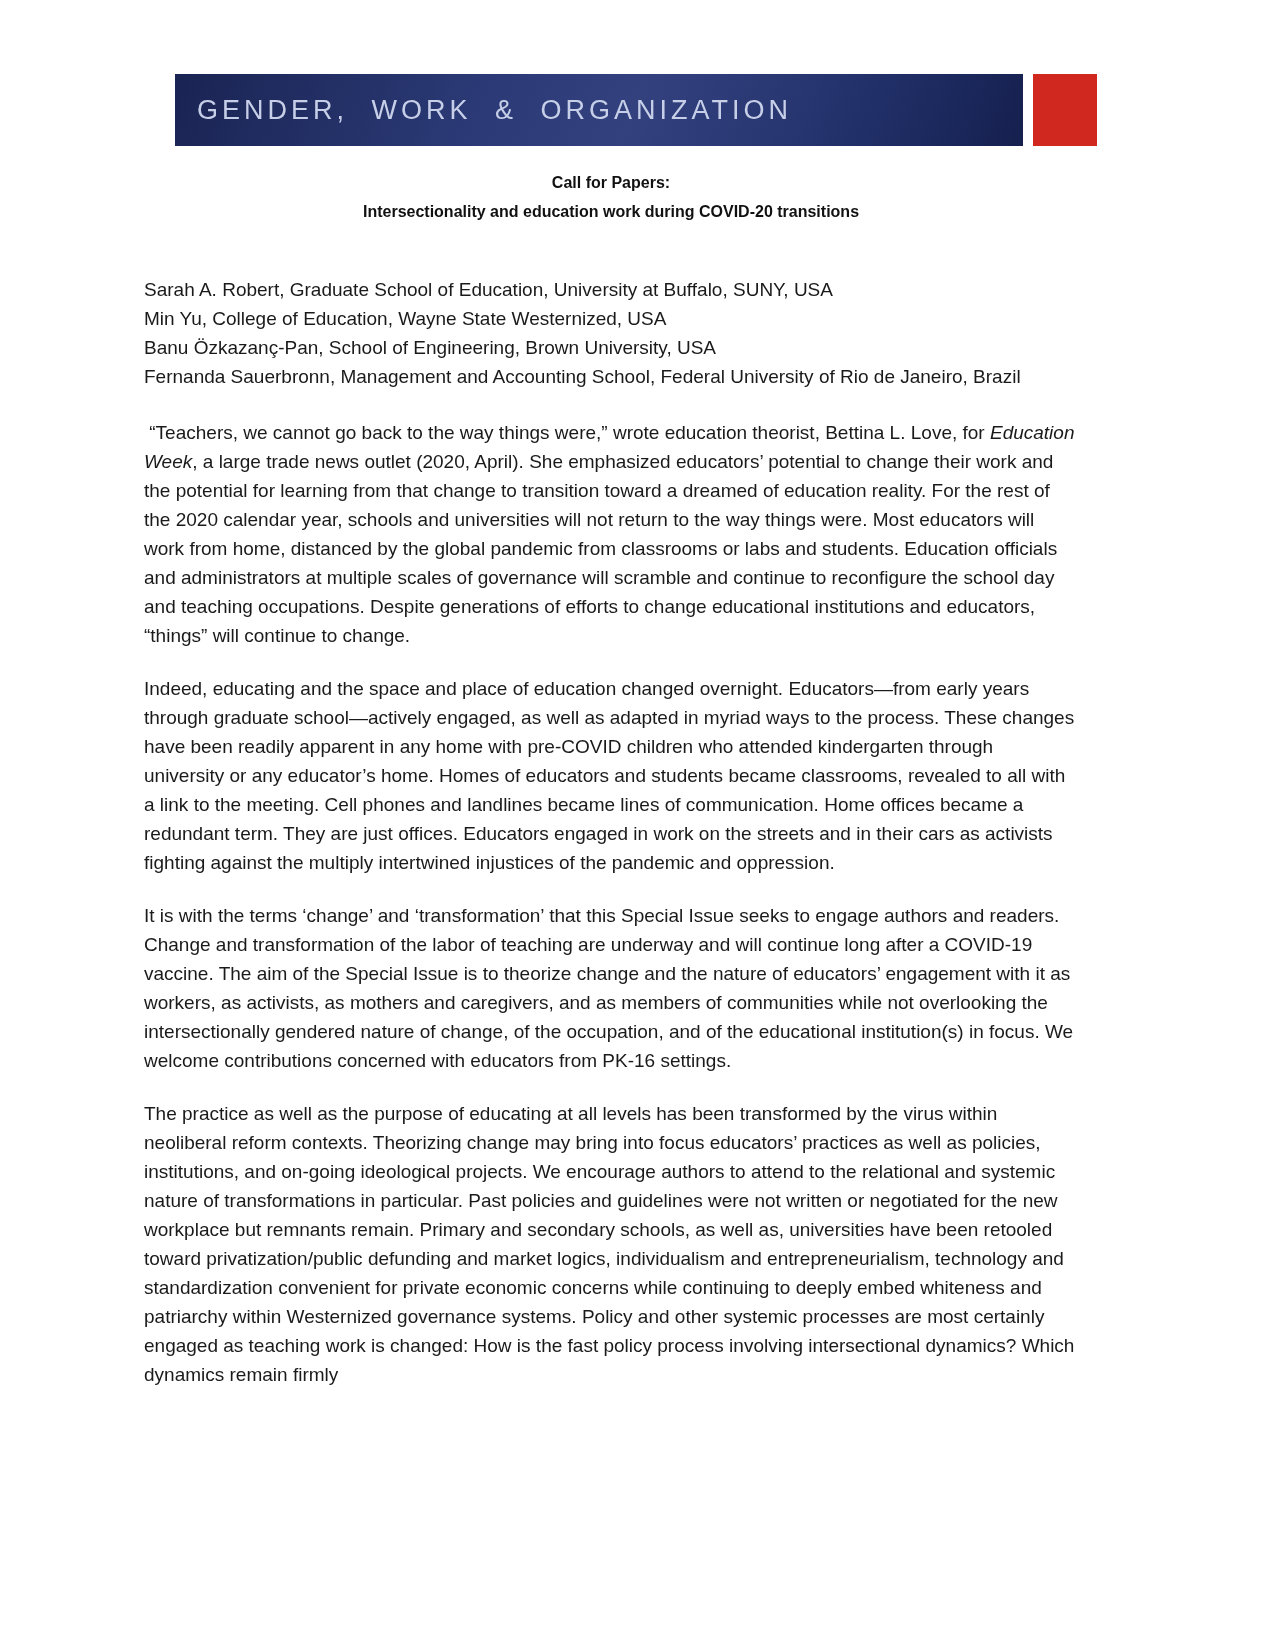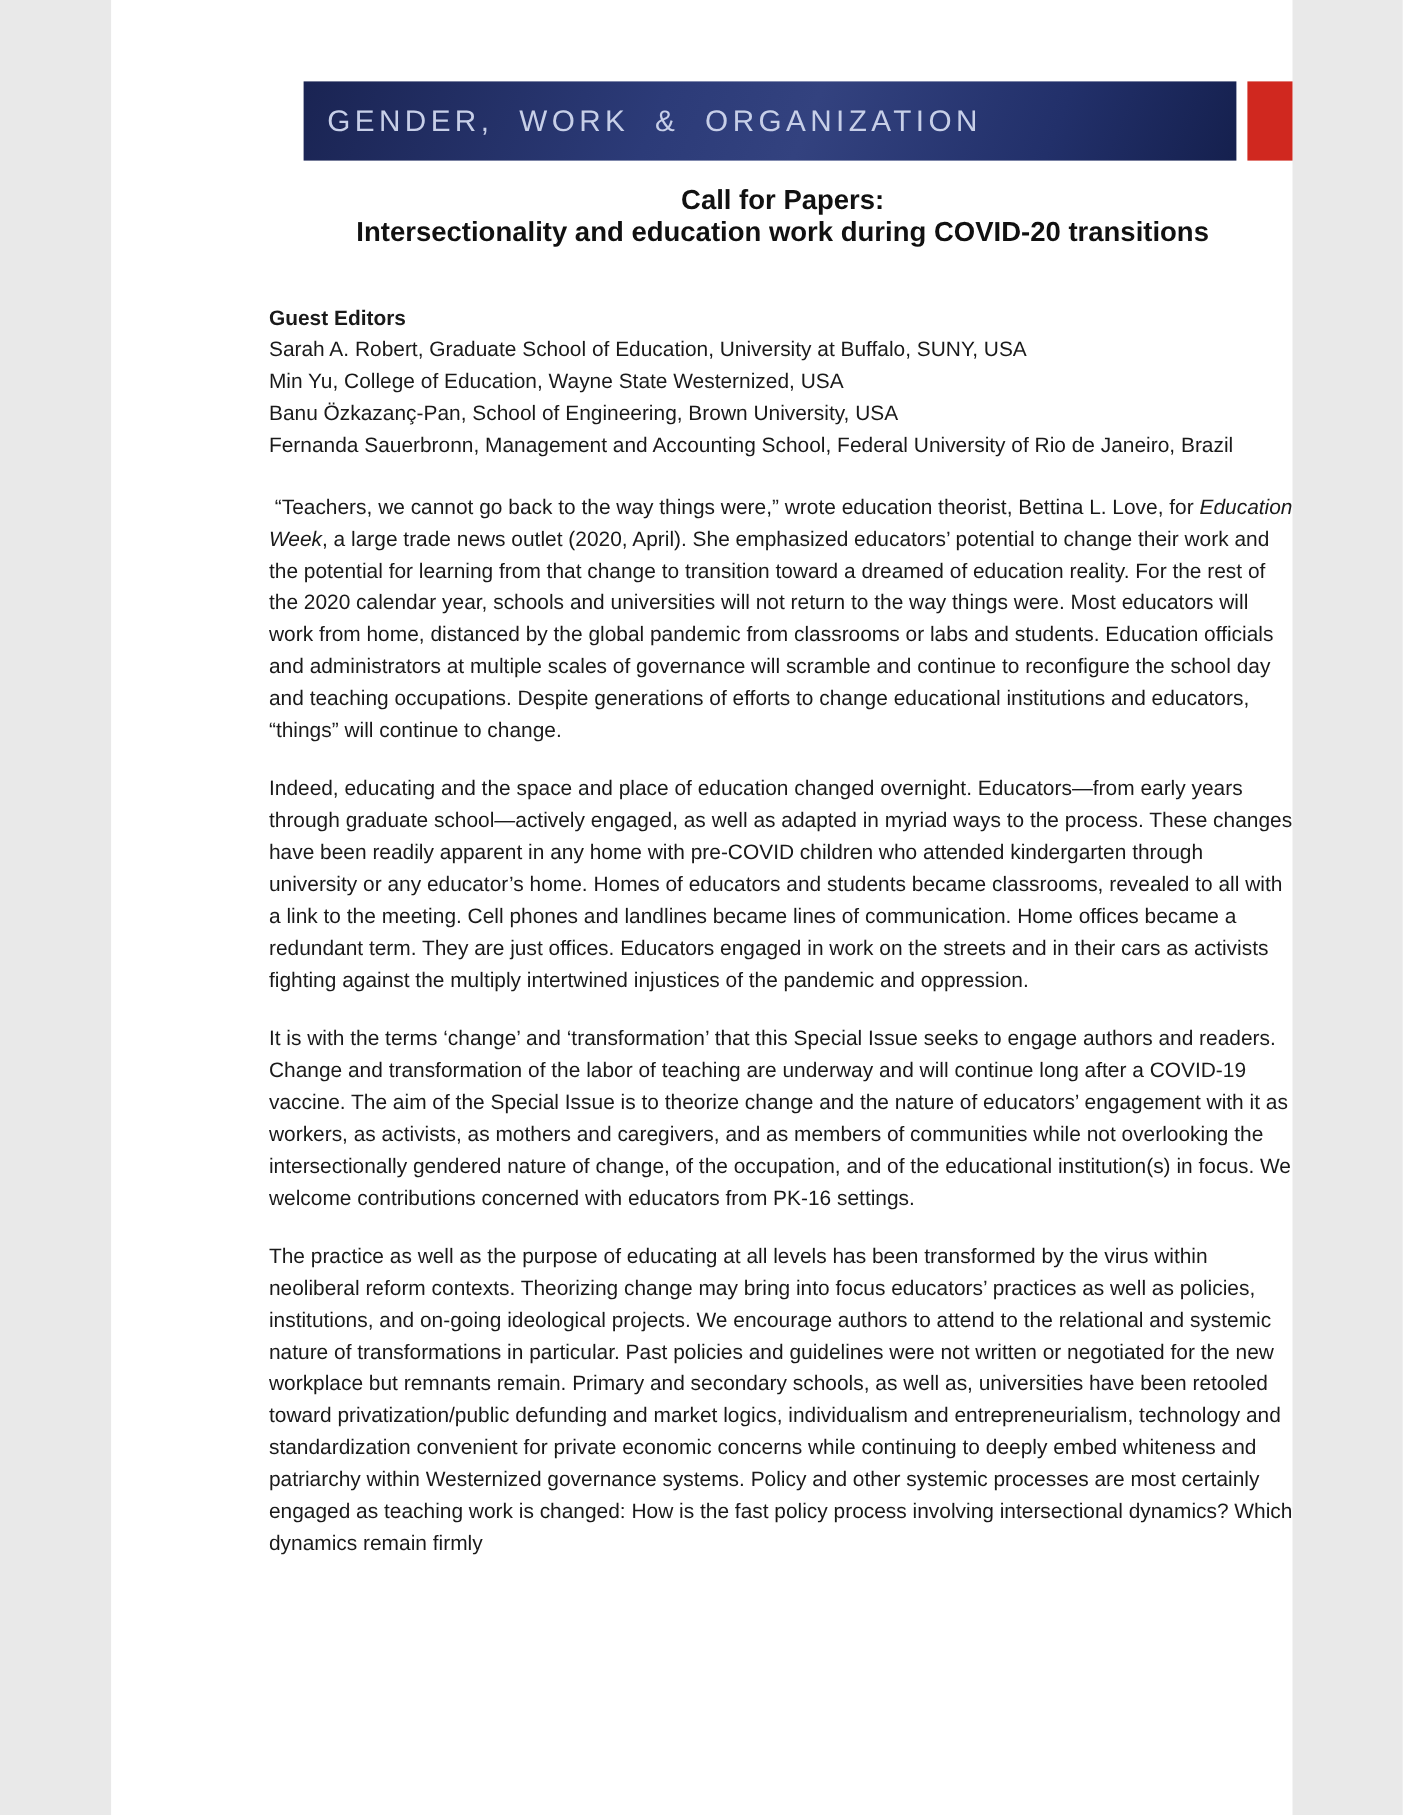--- a/index.html
+++ b/index.html
@@ -1,18 +1,18 @@
 <!DOCTYPE html>
 <html style="--banner-navy: #2c3b78; --banner-red: #d0281f; --banner-text: #c7cfe8;"><head>
 <meta charset="utf-8">
 <style>
   html, body { margin: 0; padding: 0; background: #e9e9e9; }
   .page {
     position: relative;
-    width: 1074px;
+    width: 1275px;
     height: 1650px;
     margin: 0 auto;
     background: #ffffff;
     font-family: "Liberation Sans", sans-serif;
     color: #1a1a1a;
     overflow: hidden;
   }
   
   .banner-row {
     position: absolute;
@@ -55,21 +55,21 @@
     position: absolute;
     left: 144px;
     top: 168px;
     width: 934px;
     font-size: 19px;
     line-height: 29px;
   }
   .doc-title {
     margin: 0;
     text-align: center;
-    font-size: 25px;
+    font-size: 16px;
     line-height: 29px;
     font-weight: 700;
     color: #111111;
   }
   .title-line { display: block; }
   .editors { margin-top: 49px; }
   .editors-heading { font-weight: 700; }
   .editor-line { }
   .body-text { }
   .para { margin: 24px 0 0 0; }
@@ -89,21 +89,20 @@
   </header>
 
   <main class="content">
 
     <h1 class="doc-title">
       <span class="title-line">Call for Papers:</span>
       <span class="title-line">Intersectionality and education work during COVID-20 transitions</span>
     </h1>
 
     <section class="editors">
-      <div class="editors-heading">Guest Editors</div>
       <div class="editor-line">Sarah A. Robert, Graduate School of Education, University at Buffalo, SUNY, USA</div>
       <div class="editor-line">Min Yu, College of Education, Wayne State Westernized, USA</div>
       <div class="editor-line">Banu Özkazanç-Pan, School of Engineering, Brown University, USA</div>
       <div class="editor-line">Fernanda Sauerbronn, Management and Accounting School, Federal University of Rio de Janeiro, Brazil</div>
     </section>
 
     <section class="body-text">
       <p class="para p1"><span> “Teachers, we cannot go back to the way things were,” wrote education theorist, Bettina L. Love, for </span><em>Education Week</em><span>, a large trade news outlet (2020, April). She emphasized educators’ potential to change their work and the potential for learning from that change to transition toward a dreamed of education reality. For the rest of the 2020 calendar year, schools and universities will not return to the way things were. Most educators will work from home, distanced by the global pandemic from classrooms or labs and students. Education officials and administrators at multiple scales of governance will scramble and continue to reconfigure the school day and teaching occupations. Despite generations of efforts to change educational institutions and educators, “things” will continue to change.</span></p>
       <p class="para">Indeed, educating and the space and place of education changed overnight. Educators—from early years through graduate school—actively engaged, as well as adapted in myriad ways to the process. These changes have been readily apparent in any home with pre-COVID children who attended kindergarten through university or any educator’s home. Homes of educators and students became classrooms, revealed to all with a link to the meeting. Cell phones and landlines became lines of communication. Home offices became a redundant term. They are just offices. Educators engaged in work on the streets and in their cars as activists fighting against the multiply intertwined injustices of the pandemic and oppression.</p>
       <p class="para">It is with the terms ‘change’ and ‘transformation’ that this Special Issue seeks to engage authors and readers. Change and transformation of the labor of teaching are underway and will continue long after a COVID-19 vaccine. The aim of the Special Issue is to theorize change and the nature of educators’ engagement with it as workers, as activists, as mothers and caregivers, and as members of communities while not overlooking the intersectionally gendered nature of change, of the occupation, and of the educational institution(s) in focus. We welcome contributions concerned with educators from PK-16 settings.</p>

